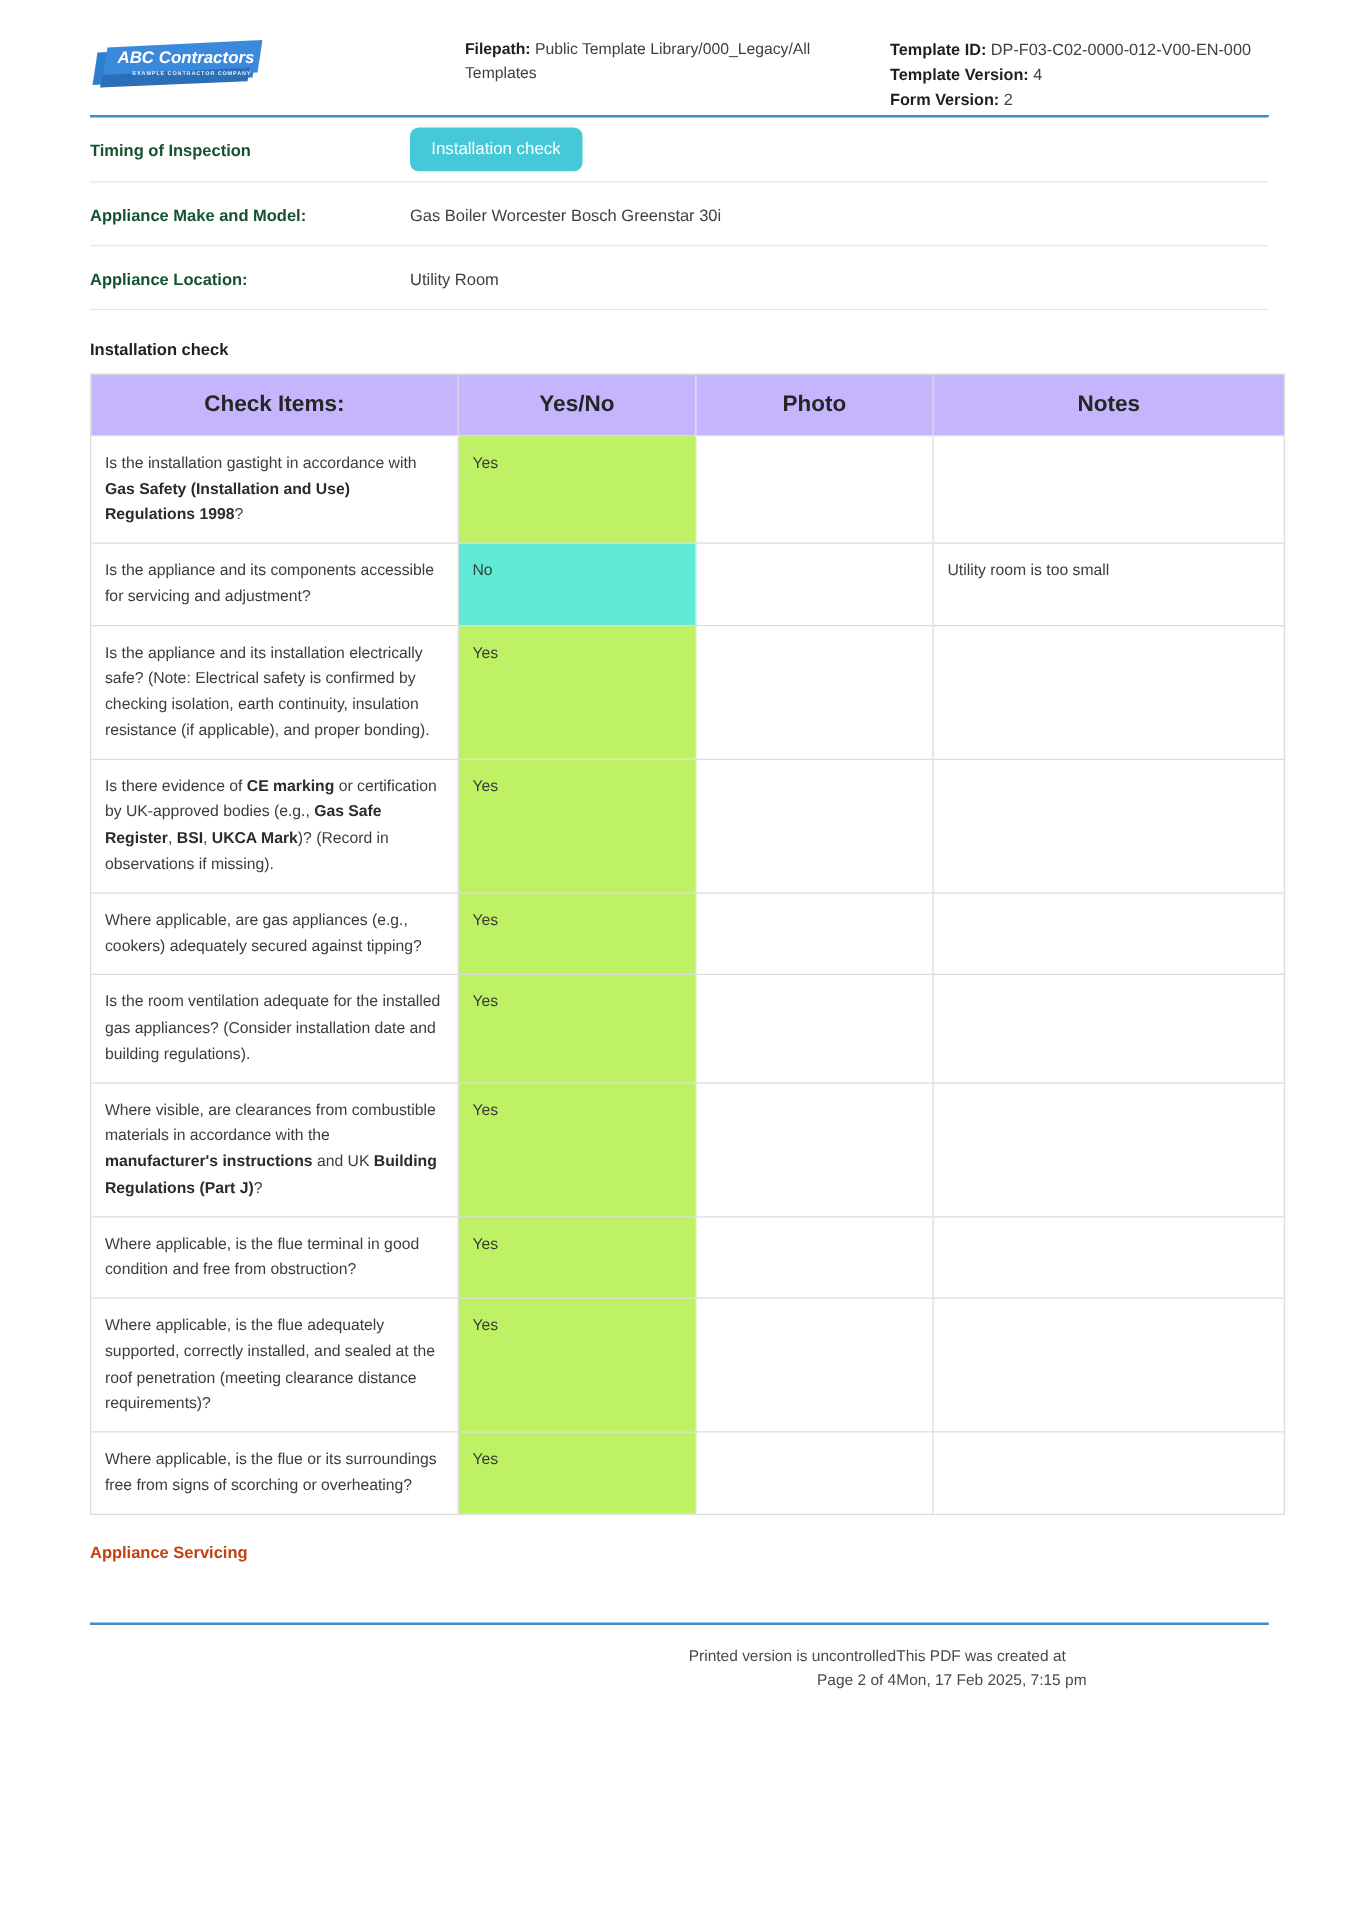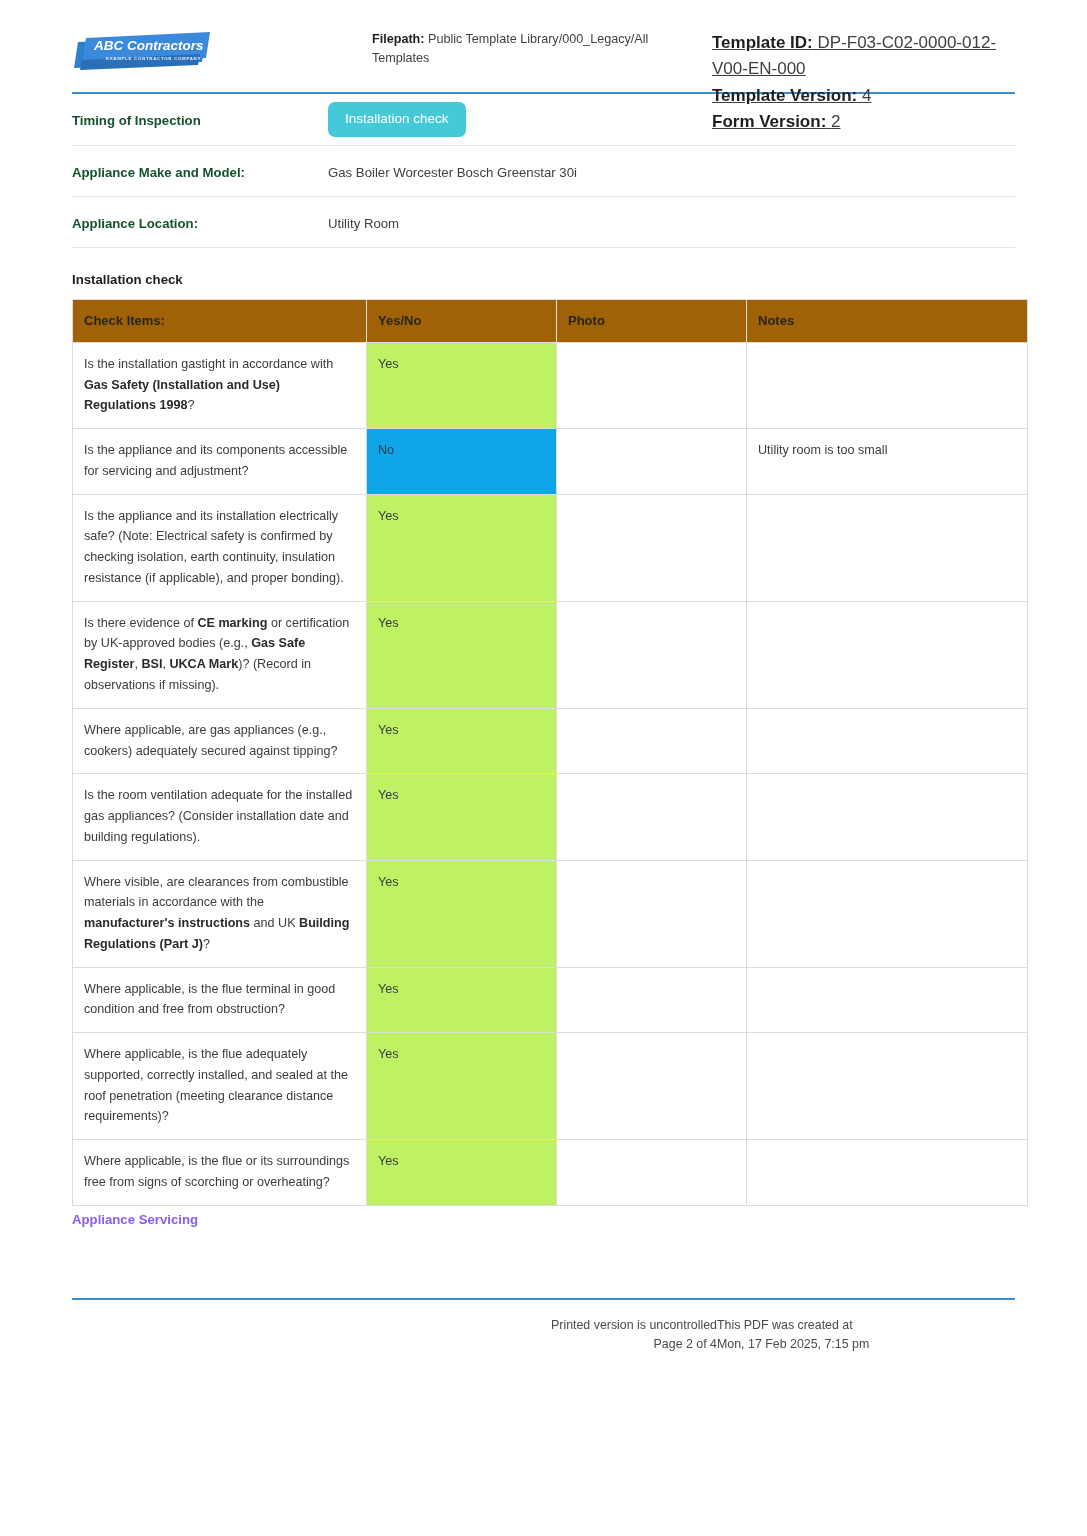--- a/index.html
+++ b/index.html
@@ -43,26 +43,25 @@
 
   .hdr-col-mid {
     flex: 0 0 330px;
     font-size: 12.6px;
     line-height: 1.5;
     color: #3f3f3f;
     padding-top: 4px;
   }
   .hdr-col-right {
     flex: 1 1 auto;
-    font-size: 17px;
+    font-size: 13px;
     line-height: 1.55;
     color: #3f3f3f;
     padding-top: 4px;
     padding-left: 10px;
-    text-decoration: underline;
   }
   .hdr-col-mid b, .hdr-col-right b { color: #1f1f1f; font-weight: 700; }
 
   .blue-rule {
     height: 2px;
     background: #3d8ec9;
     margin-top: 14px;
   }
 
   
@@ -110,23 +109,23 @@
   }
 
   
   .check-table {
     width: 100%;
     border-collapse: collapse;
     table-layout: fixed;
     border: 1px solid #dcdcdc;
   }
   .check-table th {
-    background: #a16207;
-    text-align: left;
-    font-size: 13px;
+    background: #c4b5fd;
+    text-align: center;
+    font-size: 18px;
     font-weight: 700;
     color: #262626;
     padding: 13px 11px 14px 11px;
     border-right: 1px solid #dcdcdc;
     vertical-align: middle;
   }
   .check-table th:last-child { border-right: none; }
   .check-table td {
     font-size: 12.6px;
     line-height: 1.65;
@@ -135,28 +134,28 @@
     border-top: 1px solid #dcdcdc;
     border-right: 1px solid #dcdcdc;
     vertical-align: top;
   }
   .check-table td:last-child { border-right: none; }
   .col-item { width: 294px; }
   .col-yesno { width: 190px; }
   .col-photo { width: 190px; }
   .col-notes { width: 281px; }
   td.yes { background: #bef264; }
-  td.no  { background: #0ea5e9; }
+  td.no  { background: #5eead4; }
   .check-table td b { font-weight: 700; color: #2b2b2b; }
 
   .sub-title {
     font-size: 13.2px;
     font-weight: 700;
-    color: #8b5cf6;
-    margin-top: 6px;
+    color: #c2410c;
+    margin-top: 22px;
   }
 
   
   .footer {
     position: absolute;
     left: 72px;
     right: 72px;
     bottom: 42px;
   }
   .footer .blue-rule { margin-top: 0; margin-bottom: 16px; }

